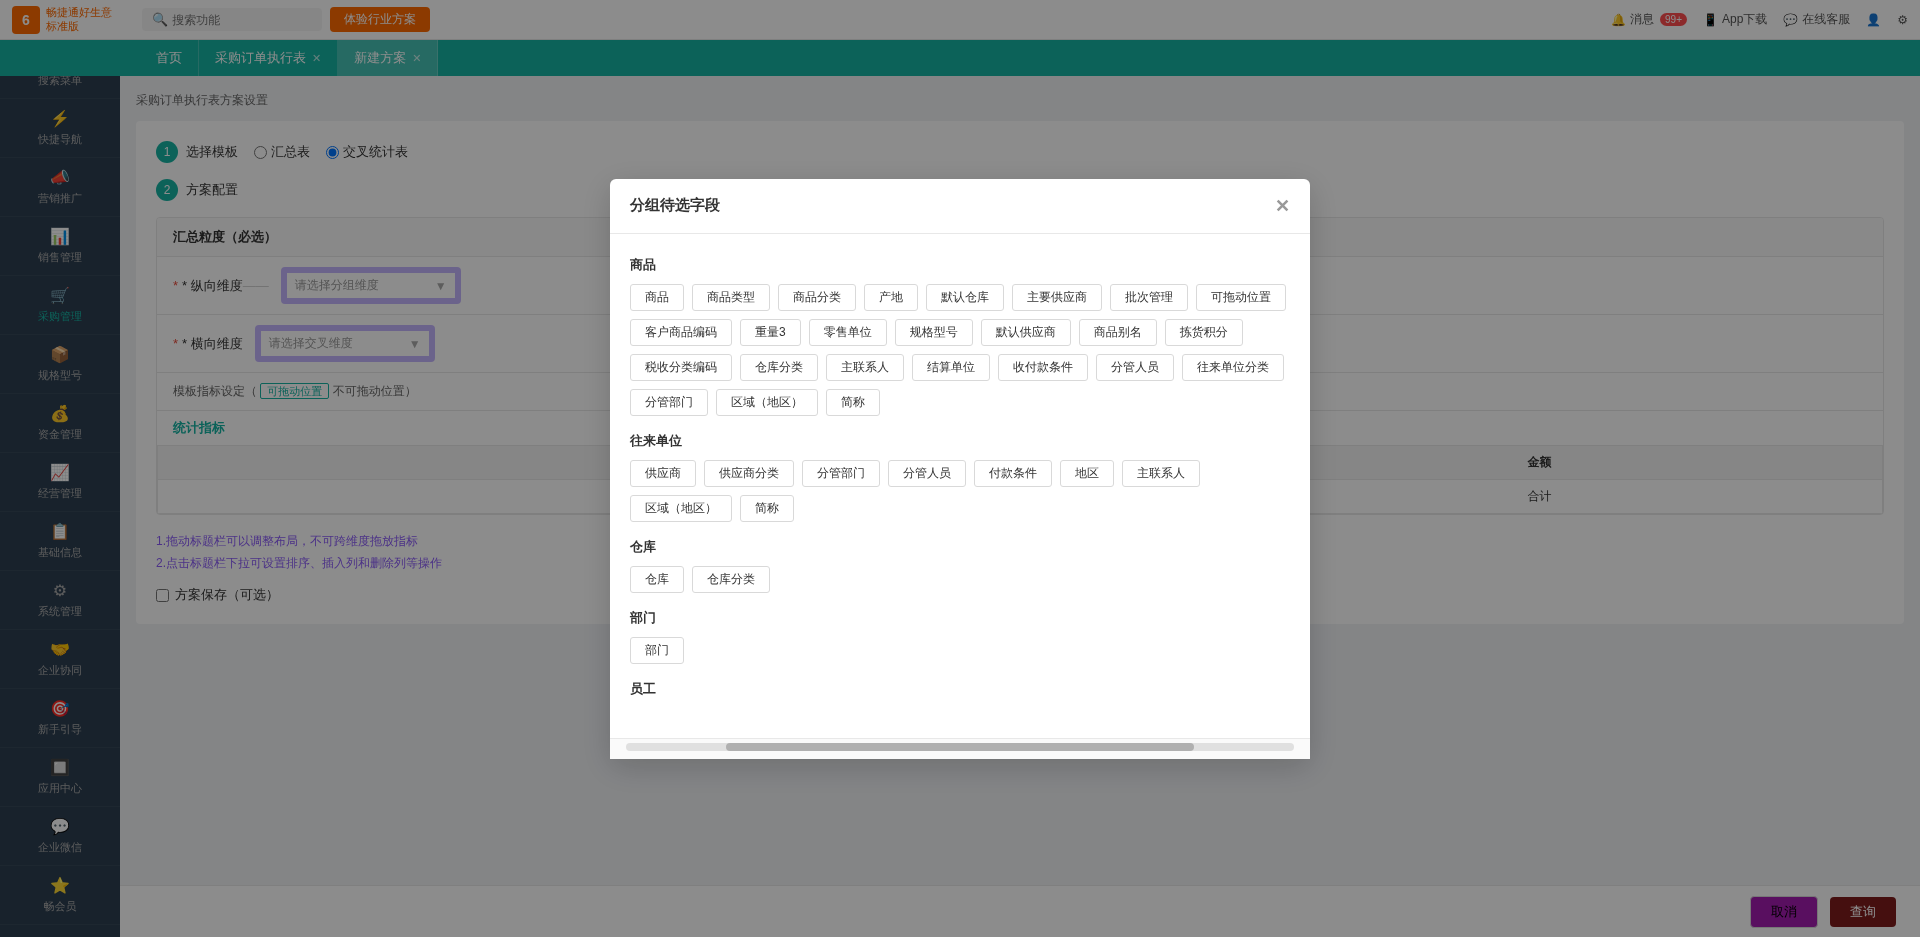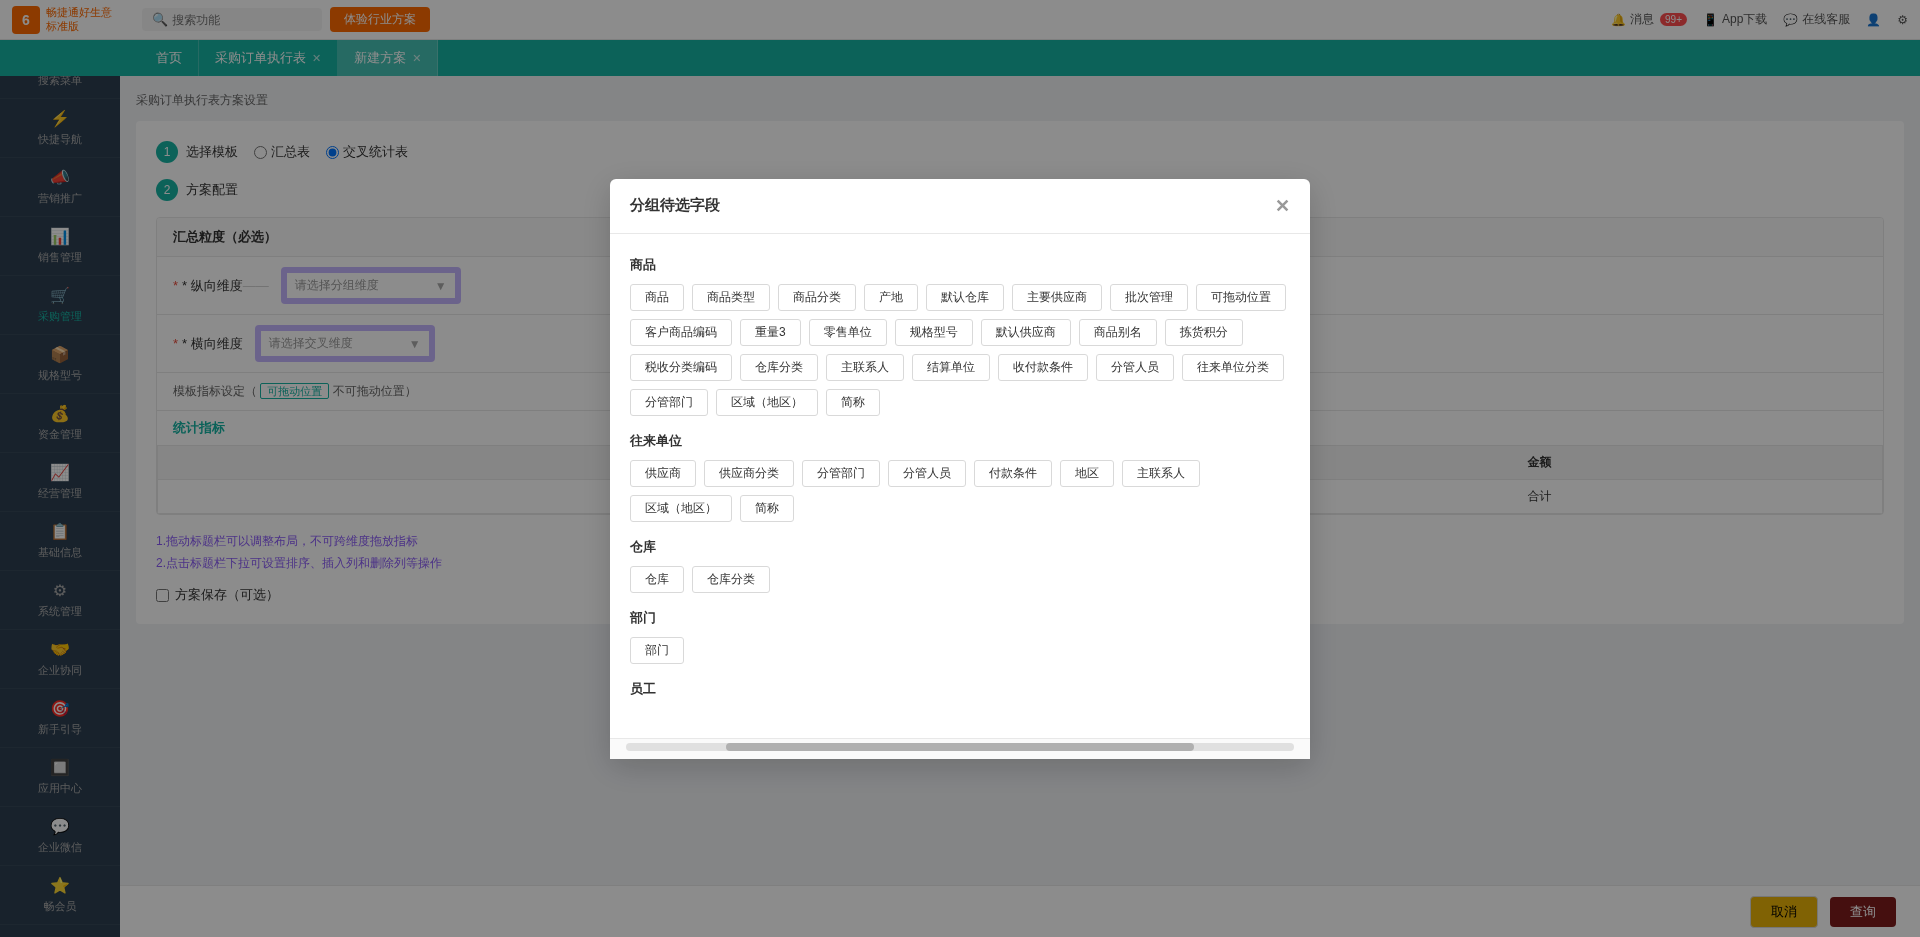--- a/index.html
+++ b/index.html
@@ -157,21 +157,21 @@
     .save-option { display: flex; align-items: center; gap: 6px; margin-top: 12px; }
 
     
     .bottom-toolbar {
       position: fixed; bottom: 0; right: 0; left: 120px;
       height: 52px; background: white; border-top: 1px solid #e8e8e8;
       display: flex; align-items: center; justify-content: flex-end;
       padding: 0 24px; gap: 12px; z-index: 97;
     }
     .btn-cancel {
-      padding: 6px 20px; border: 1px solid #d9d9d9; background: #eab308;
+      padding: 6px 20px; border: 1px solid #d9d9d9; background: #a21caf;
       border-radius: 4px; cursor: pointer; font-size: 13px;
     }
     .btn-confirm {
       padding: 6px 20px; background: #7f1d1d; color: white;
       border: none; border-radius: 4px; cursor: pointer; font-size: 13px;
     }
 
     
     .sidebar-bottom {
       position: fixed; bottom: 0; left: 0;

